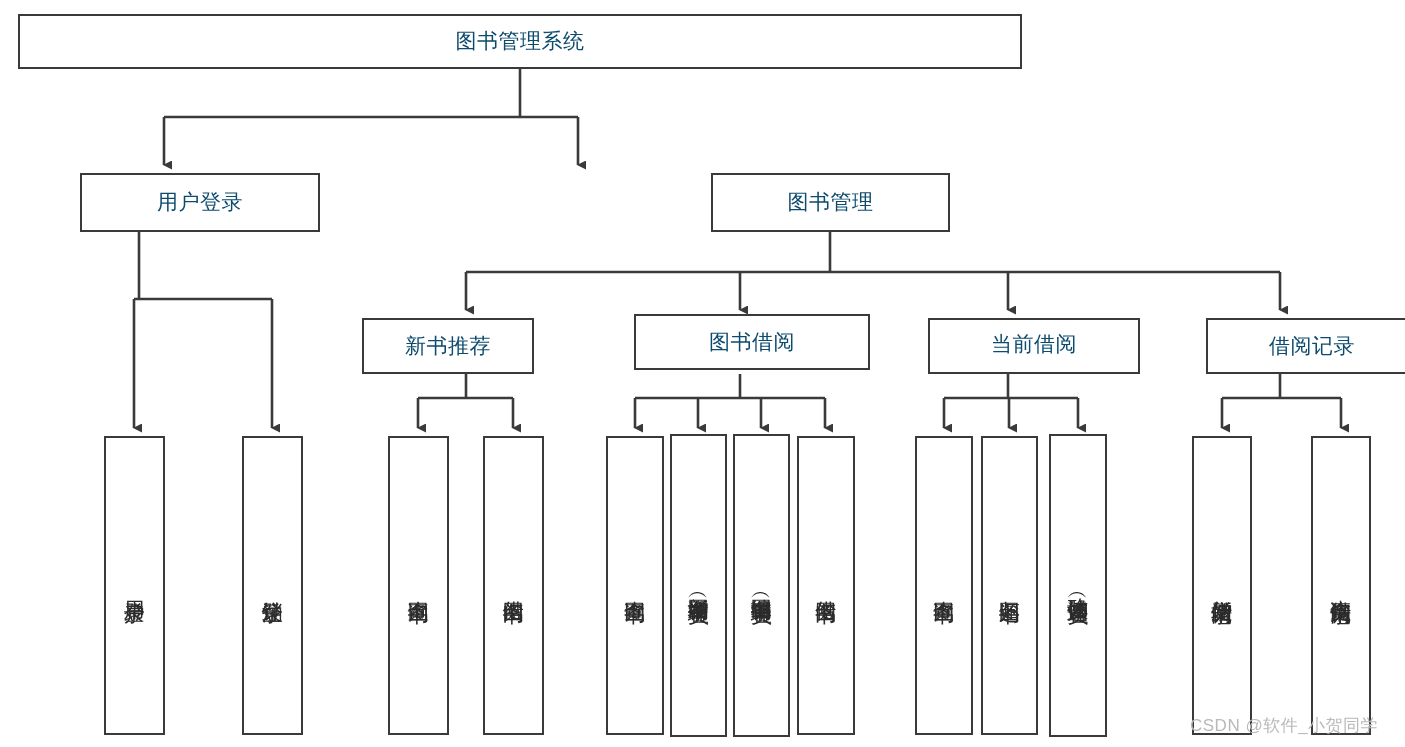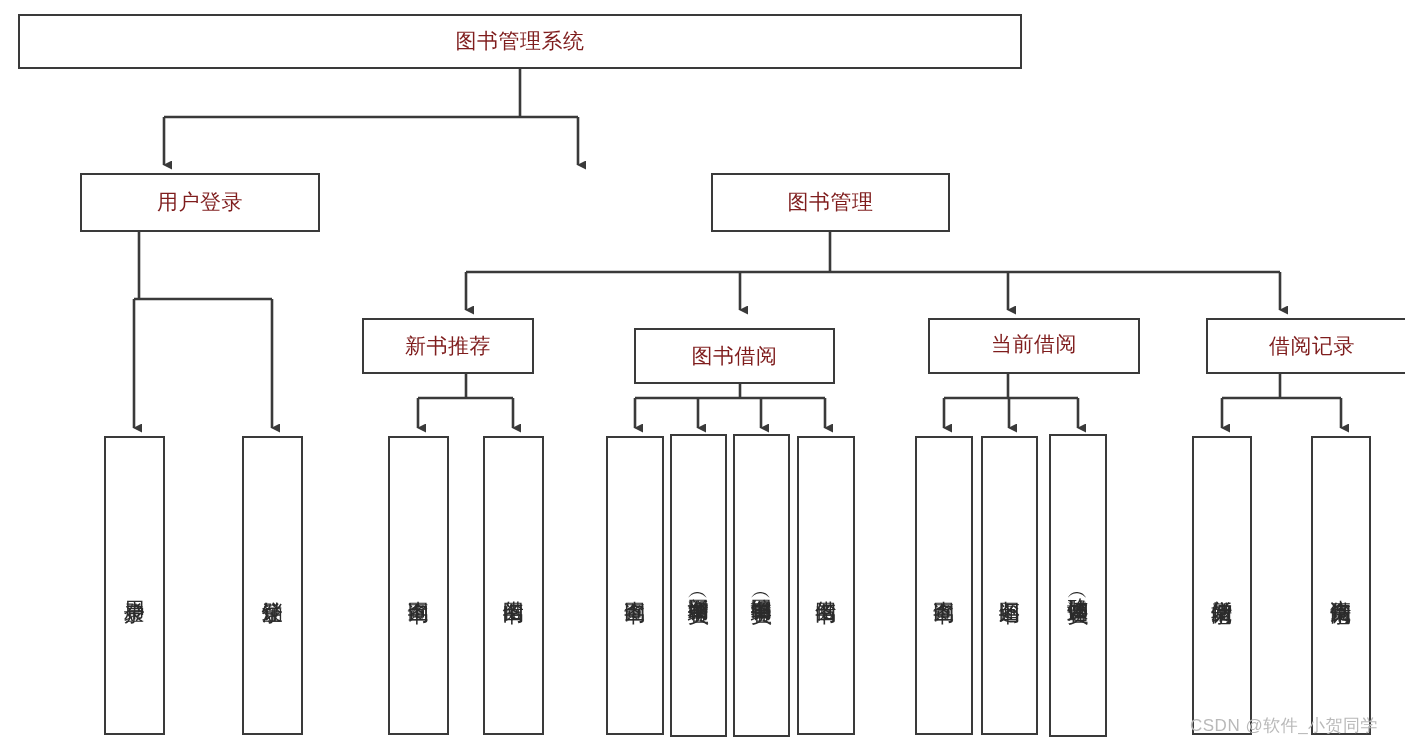--- a/index.html
+++ b/index.html
@@ -26,21 +26,21 @@
     box-sizing: border-box;
     background: #ffffff;
     border: 2px solid #3a3a3a;
     display: flex;
     align-items: center;
     justify-content: center;
     overflow: hidden;
   }
   .node-label-h {
     font-size: 21px;
-    color: #7f1d1d;
+    color: #0c4a6e;
     line-height: 1.15;
     white-space: nowrap;
     letter-spacing: 0.5px;
   }
   .node-label-v {
     font-size: 21px;
     color: #2b2b2b;
     line-height: 1.22;
     writing-mode: vertical-rl;
     text-orientation: upright;
@@ -126,21 +126,21 @@
   <div class="node-box" style="left:80px; top:173px; width:240px; height:59px;">
     <span class="node-label-h">用户登录</span>
   </div>
   <div class="node-box" style="left:711px; top:173px; width:239px; height:59px;justify-content:center;">
     <span class="node-label-h">图书管理</span>
   </div>
 
   <div class="node-box" style="left:362px; top:318px; width:172px; height:56px;">
     <span class="node-label-h">新书推荐</span>
   </div>
-  <div class="node-box" style="left:634px; top:328px; width:201px; height:56px;">
+  <div class="node-box" style="left:634px; top:314px; width:236px; height:56px;">
     <span class="node-label-h">图书借阅</span>
   </div>
   <div class="node-box" style="left:928px; top:318px; width:212px; height:56px;font-family:Liberation Mono, monospace;">
     <span class="node-label-h">当前借阅</span>
   </div>
   <div class="node-box" style="left:1206px; top:318px; width:212px; height:56px;text-align:center;">
     <span class="node-label-h">借阅记录</span>
   </div>
 
   <div class="node-box" style="left:104px; top:436px; width:61px; height:299px;">

